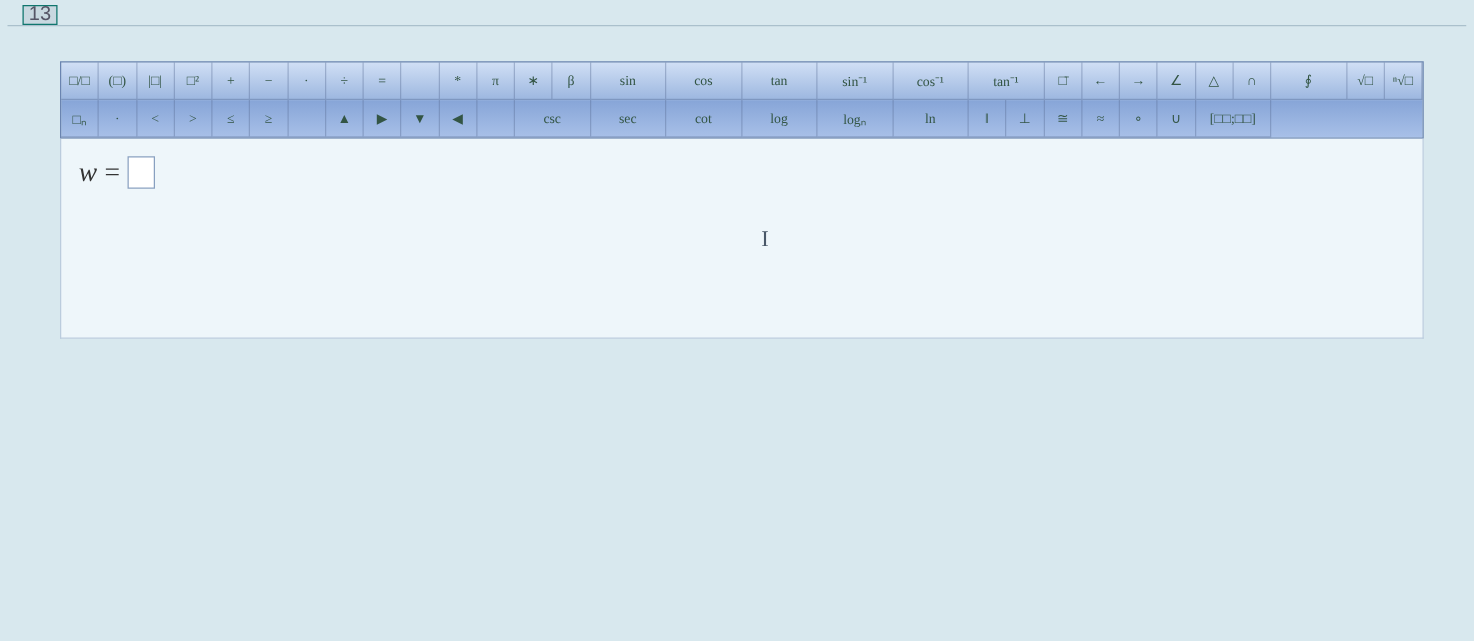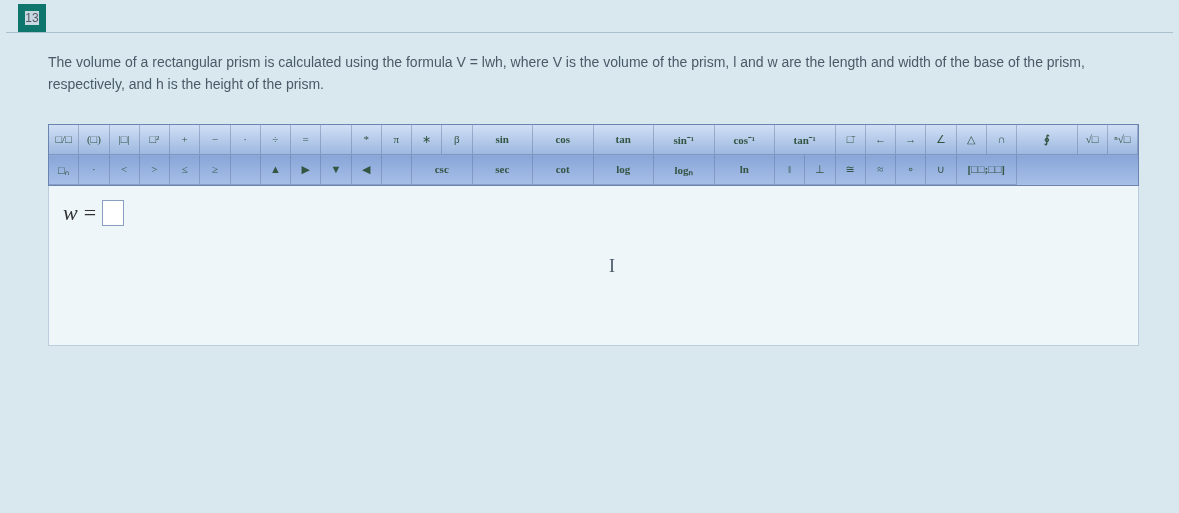--- a/index.html
+++ b/index.html
@@ -6,27 +6,27 @@
   body {
     font-family: Arial, Helvetica, sans-serif;
     background: #d8e8ee;
     width: 1179px;
     height: 513px;
     overflow: hidden;
     padding: 0;
   }
   .question-number {
     width: 28px;
-    height: 28px;
+    height: 16px;
     background: #c8d8e0;
-    border: 7px solid #0f766e;
+    border: 1px solid #0f766e;
     display: flex;
     align-items: center;
     justify-content: center;
-    font-size: 12px;
+    font-size: 16px;
     color: #556;
     margin: 4px 0 0 18px;
   }
   .content {
     padding: 18px 40px 10px 48px;
     color: #4a5a68;
   }
   .instruction {
     font-size: 14px;
     margin-bottom: 18px;
@@ -53,21 +53,21 @@
     display: flex;
     align-items: center;
     justify-content: center;
     border-right: 1px solid rgba(90,110,150,0.4);
     border-bottom: 1px solid rgba(90,110,150,0.4);
     cursor: pointer;
     white-space: nowrap;
     padding: 0 2px;
     font-family: "Times New Roman", serif;
   }
-  .tb-cell.wide2 { grid-column: span 2; font-weight: bold; }
+  .tb-cell.wide2 { grid-column: span 2; }
 
   .answer-area {
     margin: 0 40px 0 48px;
     background: #eef6fa;
     border: 1px solid #bcd;
     border-top: none;
     height: 160px;
     padding: 14px 14px;
     position: relative;
   }
@@ -111,23 +111,20 @@
 <body>
 
 <div class="question-number">
   <span>13</span>
 </div>
 
 <hr class="sep">
 
 <div class="content">
 
-  <div class="problem-block">
-    <div class="problem-line">The volume of a rectangular prism is calculated using the formula V = lwh, where V is the volume of the prism, l and w are the length and width of the base of the prism, respectively, and h is the height of the prism.</div>
-  </div>
 
 </div>
 
 <div class="toolbar">
 
   <div class="tb-cell">
       <span>□/□</span>
     </div>
   <div class="tb-cell">
       <span>(□)</span>

